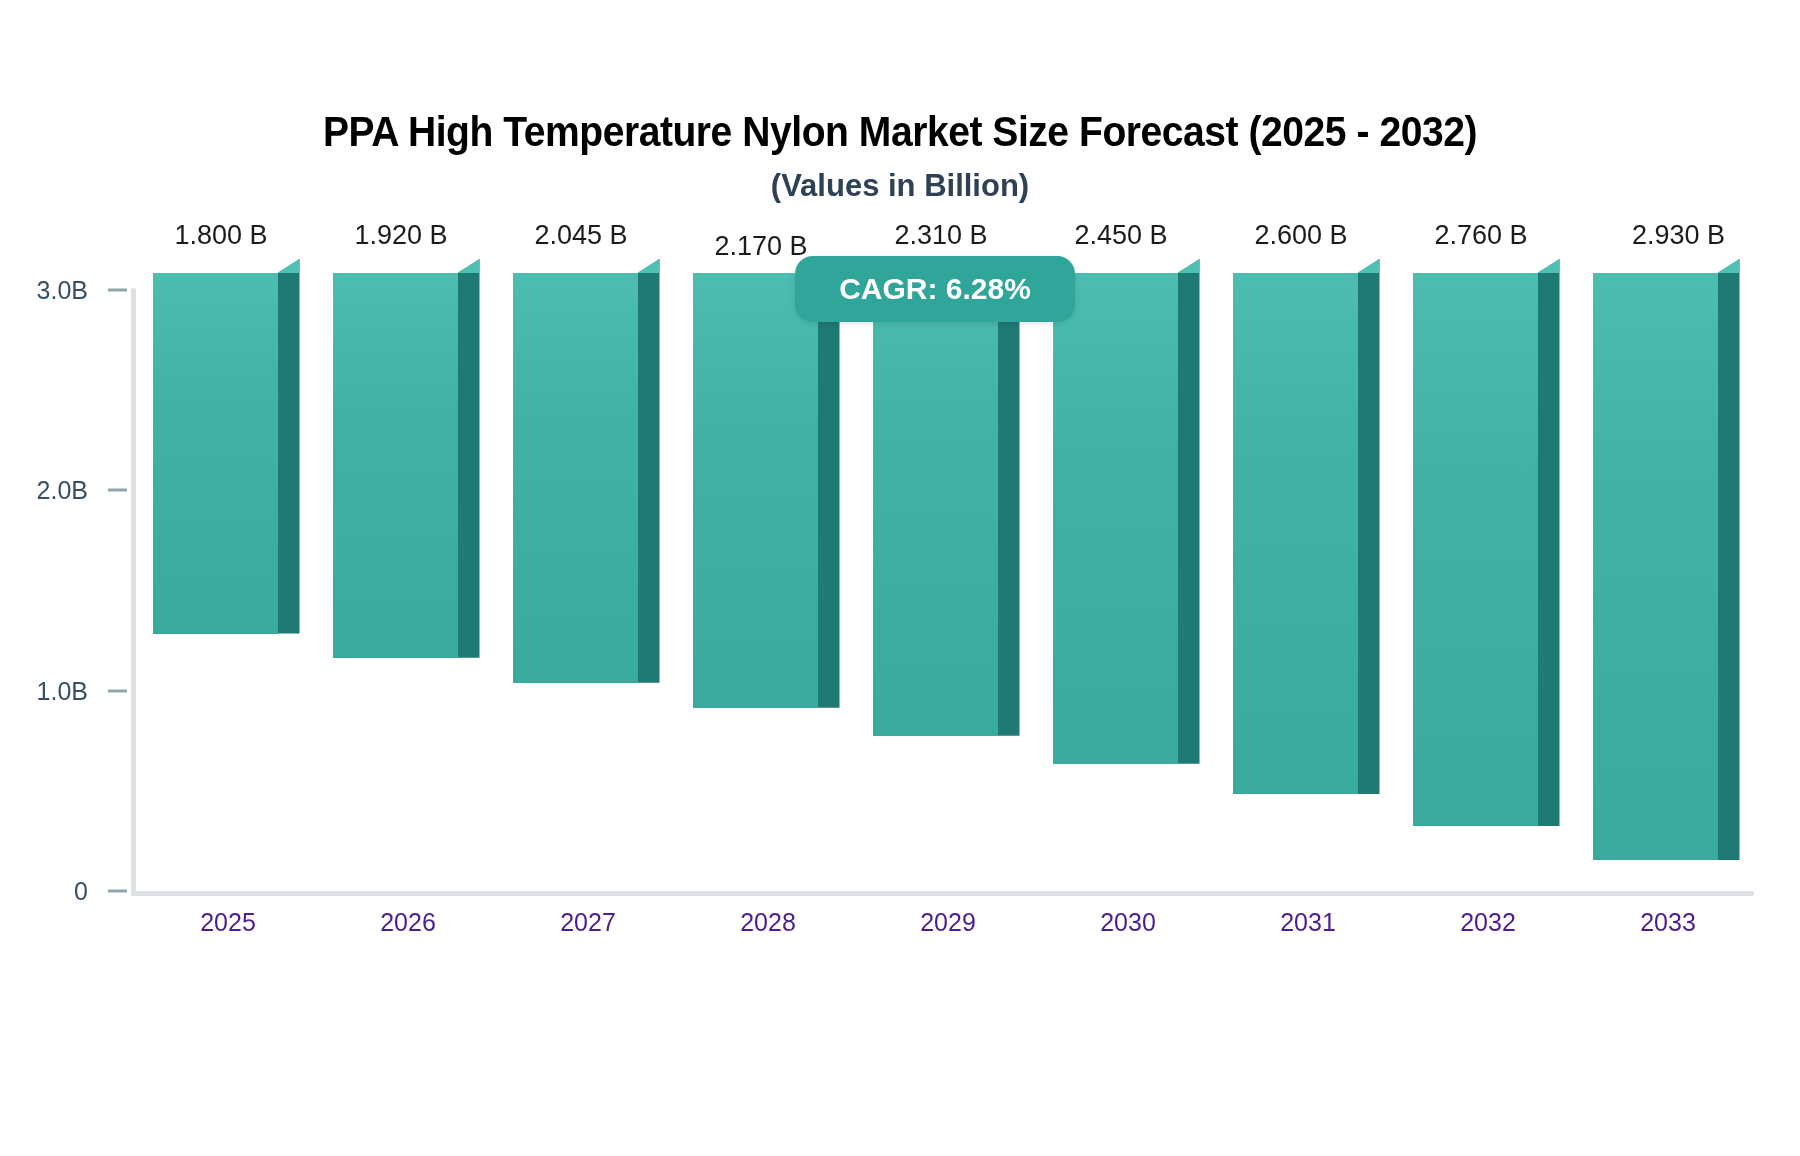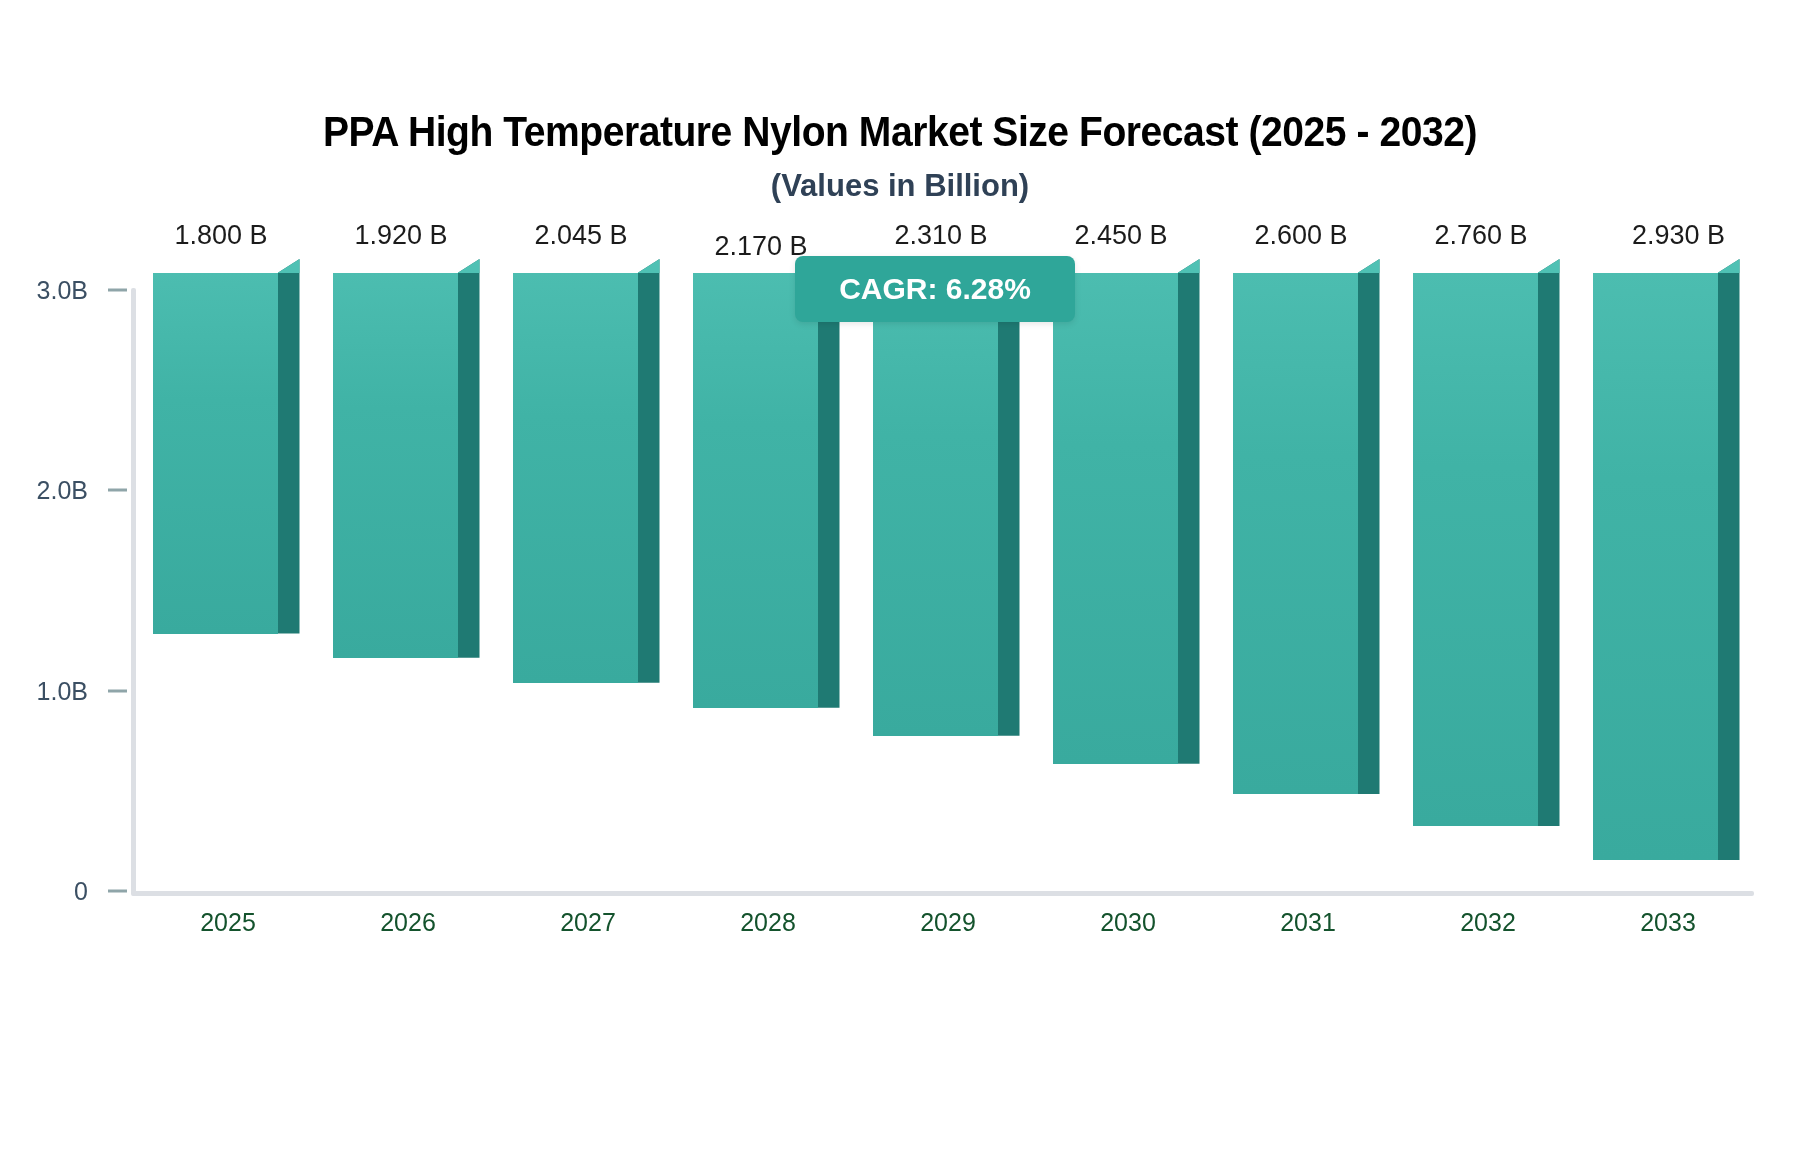--- a/index.html
+++ b/index.html
@@ -27,21 +27,21 @@
     font-size: 31px; font-weight: 700;
     color: #2f4156;
     white-space: nowrap;
   }
 
   
   #cagr-badge {
     position: absolute; left: 795px; top: 256px;
     width: 280px; height: 66px;
     background: #2fa699;
-    border-radius: 8px;
+    border-radius: 18px;
     display: flex; align-items: center; justify-content: center;
     color: #ffffff; font-size: 30px; font-weight: 700;
     box-shadow: 0 2px 6px rgba(0,0,0,0.10);
     z-index: 7;
   }
 
   
   #plot {
     position: absolute;
     left: 132px; top: 270px;
@@ -91,21 +91,21 @@
   .bar-label {
     position: absolute; left: 50%; transform: translateX(-50%);
     white-space: nowrap;
     font-size: 27px; color: #1b1b1b; font-weight: 400;
   }
 
   
   .xtick-label {
     position: absolute; top: 908px;
     text-align: center;
-    font-size: 25px; color: #14532d;
+    font-size: 25px; color: #4c1d95;
     transform: translateX(-50%);
   }
 
   
   #logo {
     position: absolute; left: 1540px; top: 1036px;
     display: flex; align-items: flex-end;
   }
   #logo-text {
     font-size: 60px; font-weight: 700; color: #16222e;

